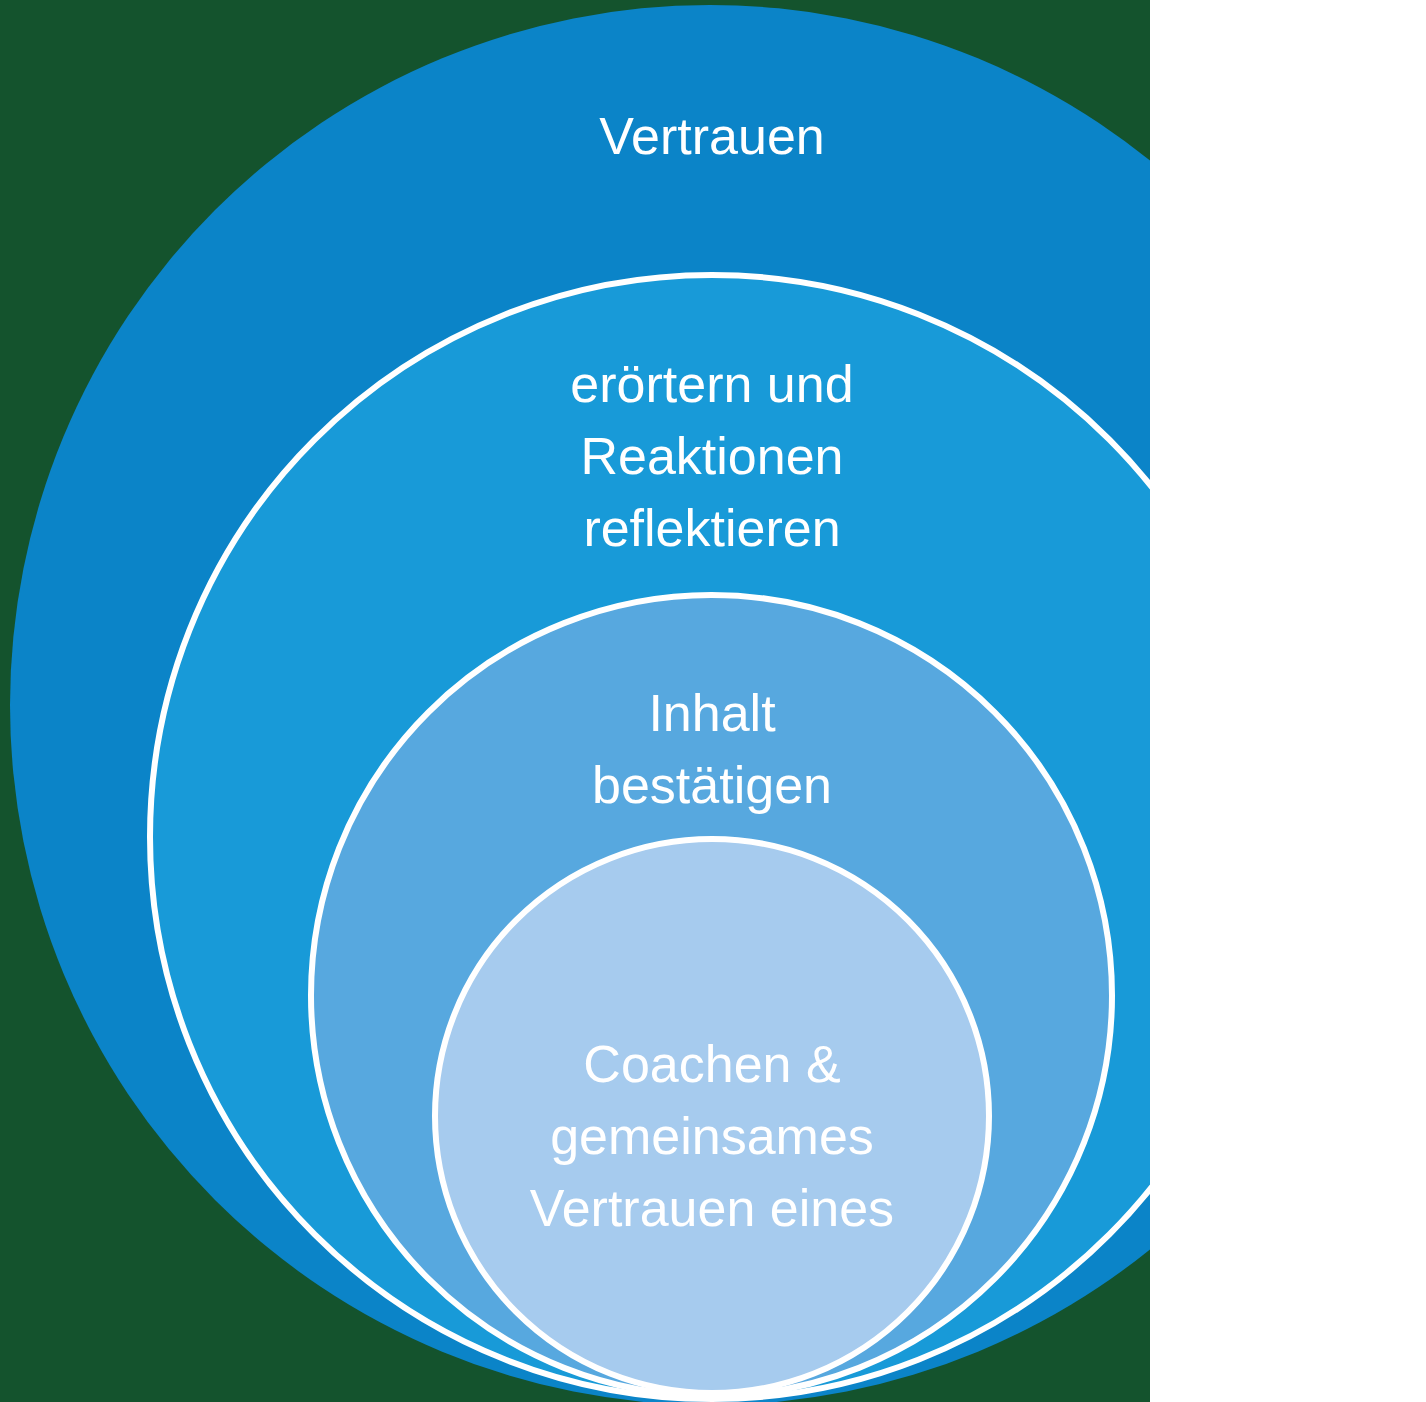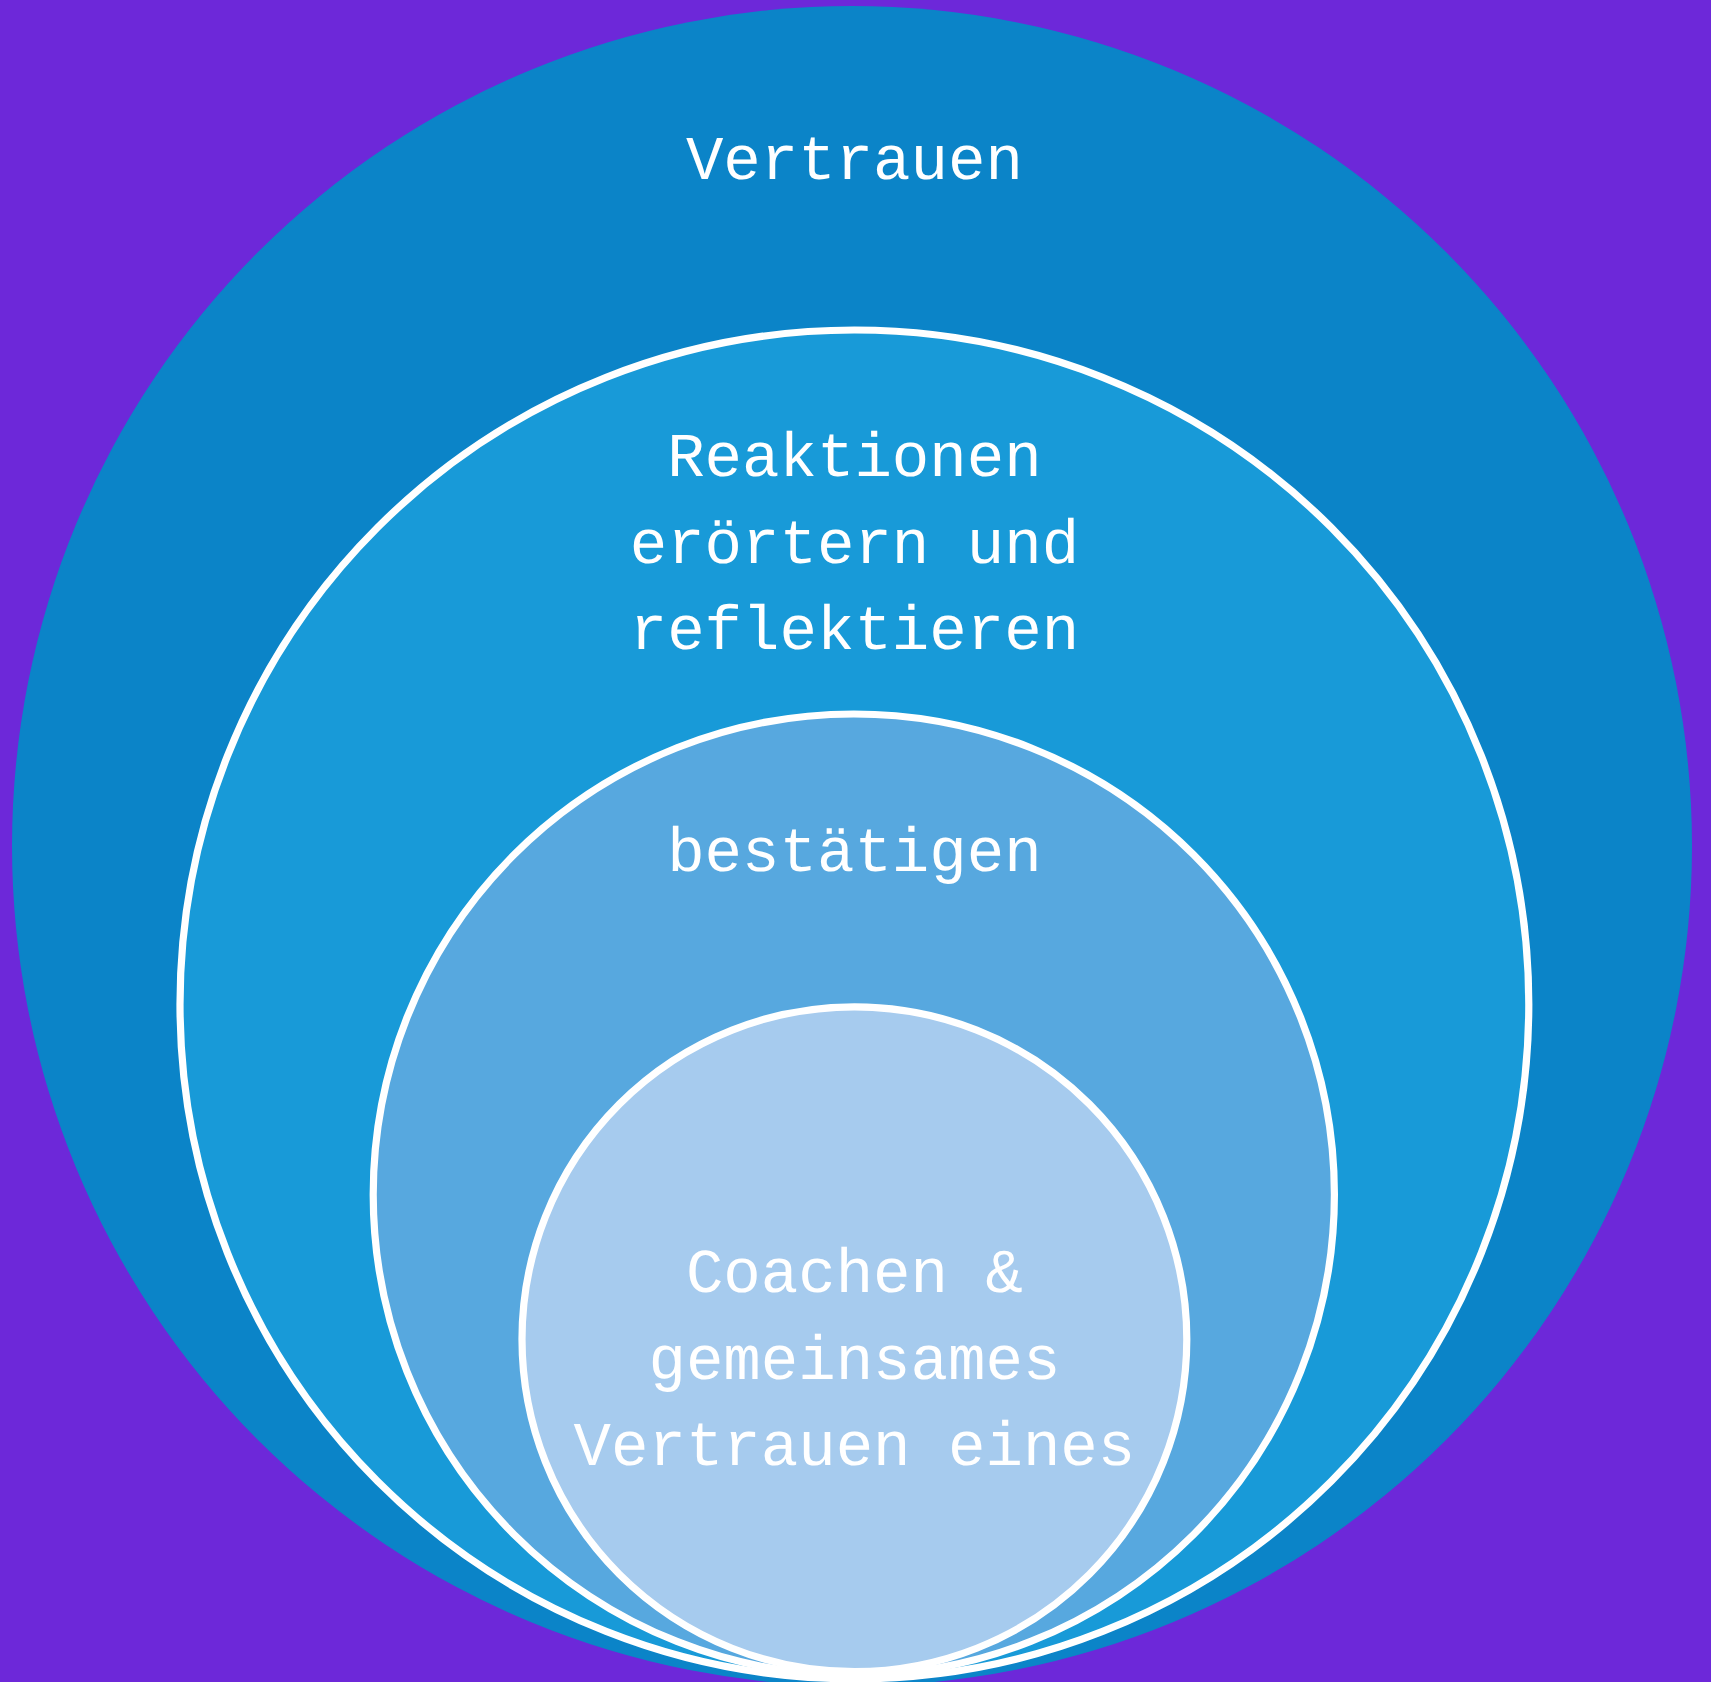--- a/index.html
+++ b/index.html
@@ -2,25 +2,25 @@
 <html><head>
 <meta charset="utf-8">
 <style>
   html, body {
     margin: 0;
     padding: 0;
     background: #ffffff;
   }
   .canvas {
     position: relative;
-    width: 1426px;
+    width: 1150px;
     height: 1402px;
-    background: #6d28d9;
+    background: #14532d;
     overflow: hidden;
-    font-family: Liberation Mono, monospace;
+    font-family: Liberation Sans, sans-serif;
   }
   .circle {
     position: absolute;
     border-radius: 50%;
     box-sizing: border-box;
   }
   .ring1 { left: 10px;  top: 5px;   width: 1400px; height: 1400px; }
   .ring2 { left: 147px; top: 272px; width: 1130px; height: 1130px; border: 6px solid #ffffff; }
   .ring3 { left: 308px; top: 592px; width: 807px;  height: 807px;  border: 6px solid #ffffff; }
   .ring4 { left: 432px; top: 836px; width: 560px;  height: 560px;  border: 6px solid #ffffff; }
@@ -49,26 +49,27 @@
   <div class="circle ring1" style="background-color: rgb(11, 132, 200);"></div>
   <div class="circle ring2" style="background-color: rgb(24, 154, 216); border-color: rgb(255, 255, 255);"></div>
   <div class="circle ring3" style="background-color: rgb(87, 168, 223); border-color: rgb(255, 255, 255);"></div>
   <div class="circle ring4" style="background-color: rgb(166, 203, 238); border-color: rgb(255, 255, 255);"></div>
 
   <div class="label tb1" style="color: rgb(255, 255, 255);">
     <span class="line">Vertrauen</span>
   </div>
 
   <div class="label tb2" style="color: rgb(255, 255, 255);">
+    <span class="line">erörtern und</span>
     <span class="line">Reaktionen</span>
-    <span class="line">erörtern und</span>
     <span class="line">reflektieren</span>
   </div>
 
   <div class="label tb3" style="color: rgb(255, 255, 255);">
+    <span class="line">Inhalt</span>
     <span class="line">bestätigen</span>
   </div>
 
   <div class="label tb4" style="color: rgb(255, 255, 255);">
     <span class="line">Coachen &amp;</span>
     <span class="line">gemeinsames</span>
     <span class="line">Vertrauen eines</span>
   </div>
 
 </div>

